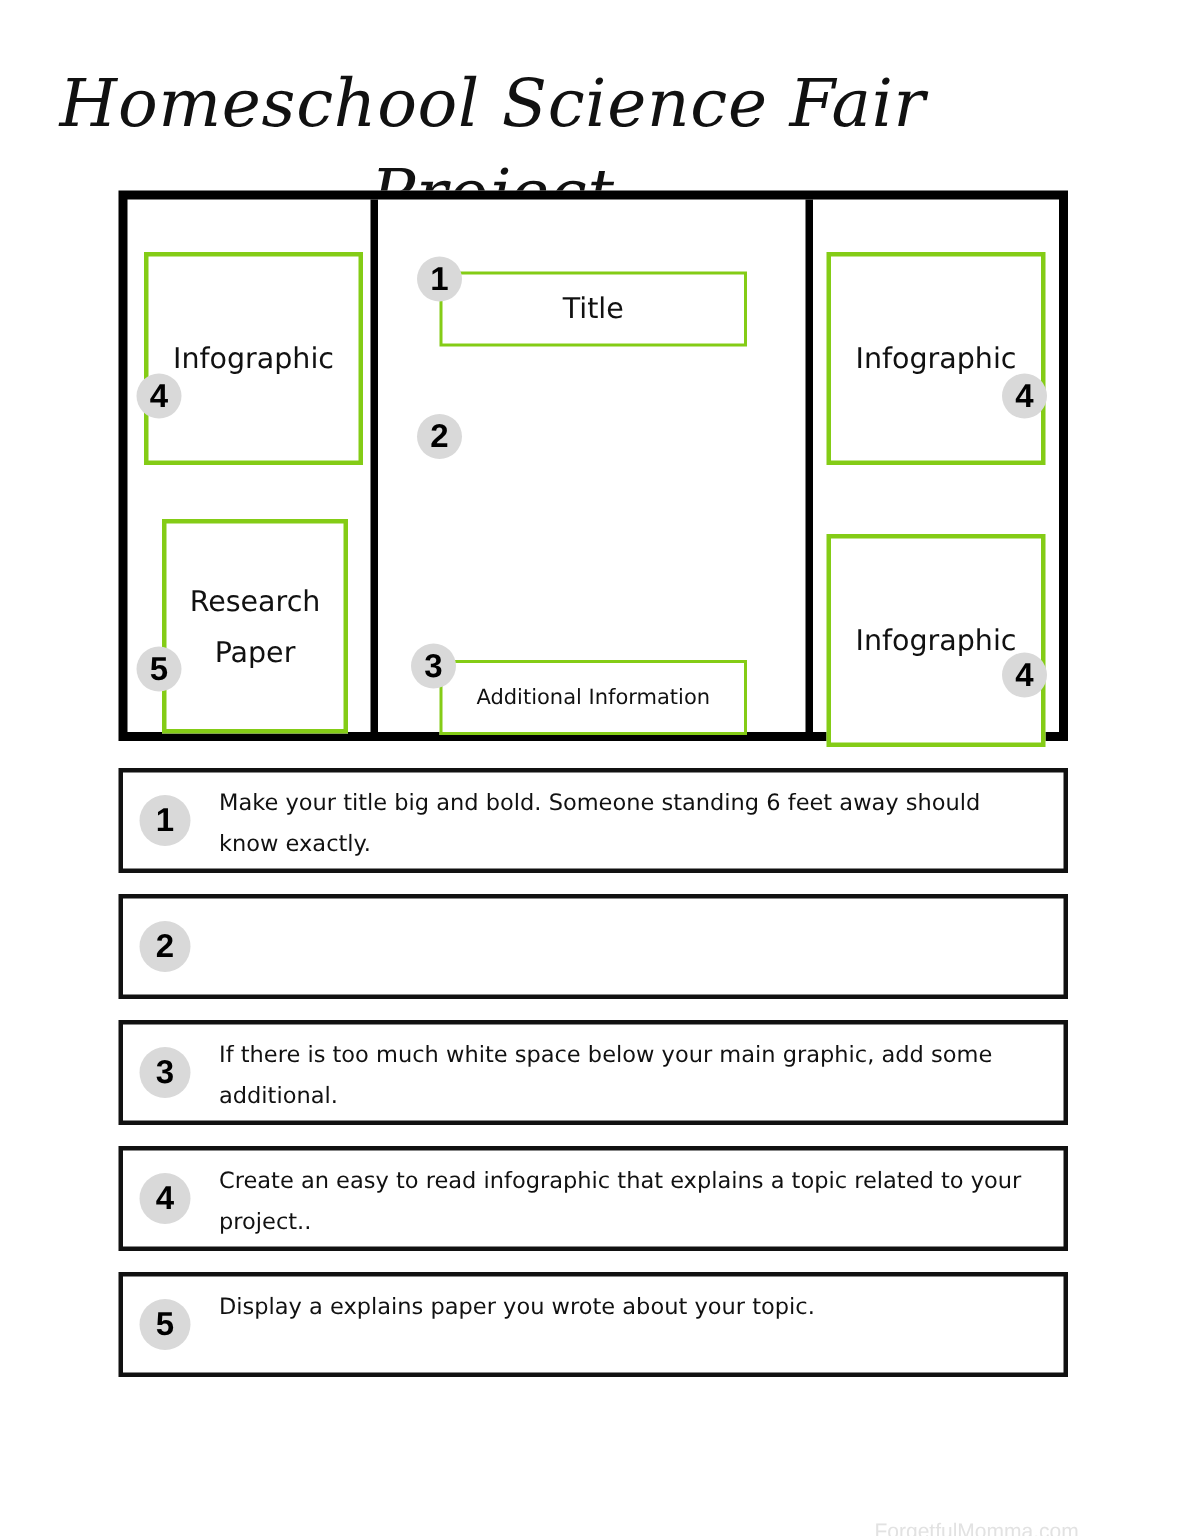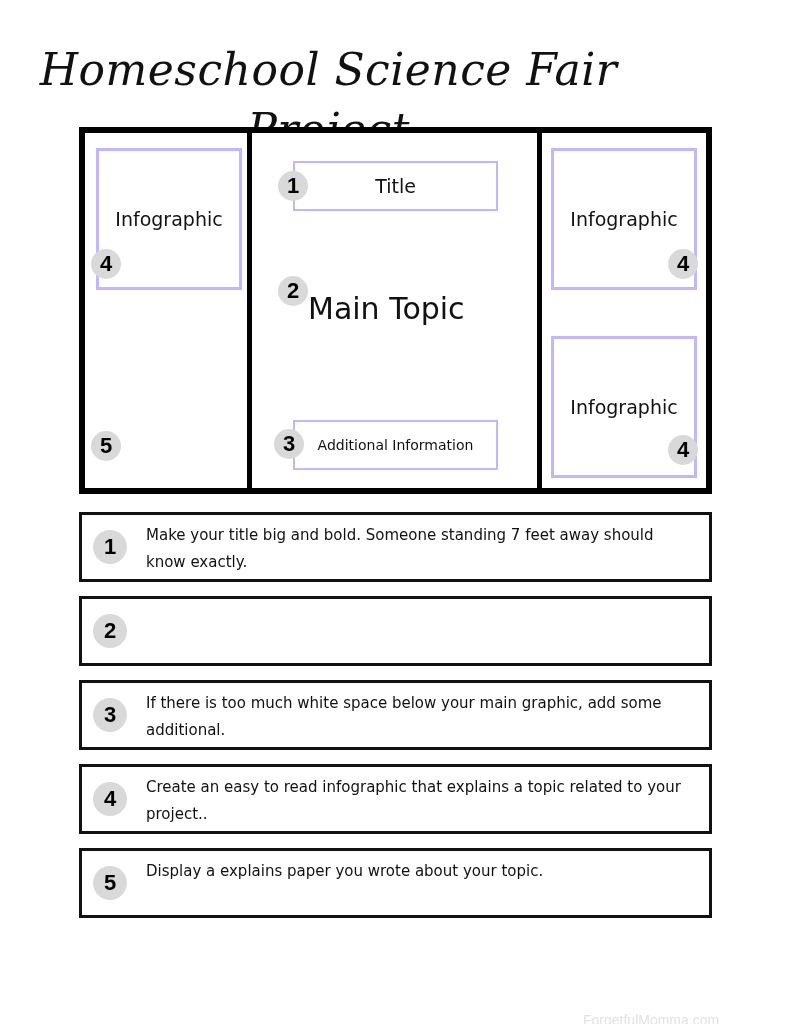--- a/index.html
+++ b/index.html
@@ -13,22 +13,22 @@
     letter-spacing: 0.5px; color: #111; line-height: 60px;
   }
   .board {
     position: absolute; left: 79px; top: 127px; width: 633px; height: 367px;
     box-sizing: border-box; border: 6px solid #000; background: #fff;
   }
   .divider {
     position: absolute; top: 0; width: 5px; height: 100%; background: #000;
   }
   .box {
-    position: absolute; box-sizing: border-box; border: 3px solid #c4b5fd; background: #fff;
-    display: flex; align-items: center; justify-content: center; text-align: center;
+    position: absolute; box-sizing: border-box; border: 3px solid #84cc16; background: #fff;
+    display: flex; align-items: center; justify-content: center; text-align: center; margin-top: 20px;
   }
   .thin { border-width: 2px; }
   .lbl { font-family: "DejaVu Sans", sans-serif; font-size: 19px; color: #111; line-height: 34px; }
   .badge {
     position: absolute; border-radius: 50%; background: #d9d9d9;
     display: flex; align-items: center; justify-content: center;
     font-family: "Liberation Sans", sans-serif; font-weight: bold; color: #000;
   }
   .badge.sm { width: 30px; height: 30px; font-size: 22px; }
   .main-topic { position: absolute; font-size: 30px; color: #111; }
@@ -54,49 +54,54 @@
 <div class="board">
 
   <div class="divider" style="left:162px;"></div>
   <div class="divider" style="left:452px;"></div>
 
   <div class="box" style="left:11px; top:15px; width:146px; height:142px;">
     <span class="lbl">Infographic</span>
   </div>
   <div class="badge sm" style="left:6px; top:116px;">4</div>
 
+  <div class="box" style="left:23px; top:193px; width:124px; height:143px;">
+    <div>
+      <div class="lbl">Research</div>
+      <div class="lbl">Paper</div>
+    </div>
+  </div>
   <div class="badge sm" style="left:6px; top:298px;">5</div>
 
   <div class="box thin" style="left:208px; top:28px; width:205px; height:50px;">
     <span class="lbl">Title</span>
   </div>
   <div class="badge sm" style="left:193px; top:38px;">1</div>
 
   <div class="badge sm" style="left:193px; top:143px;">2</div>
-  <div class="main-topic" style="left:223px; top:158px;">Main Topic</div>
 
   <div class="box thin" style="left:208px; top:287px; width:205px; height:50px;align-items:center;">
     <span class="lbl" style="font-size:14px;">Additional Information</span>
   </div>
   <div class="badge sm" style="left:189px; top:296px;">3</div>
 
   <div class="box" style="left:466px; top:15px; width:146px; height:142px;">
     <span class="lbl">Infographic</span>
   </div>
   <div class="badge sm" style="left:583px; top:116px;">4</div>
 
   <div class="box" style="left:466px; top:203px; width:146px; height:142px;">
     <span class="lbl">Infographic</span>
   </div>
   <div class="badge sm" style="left:583px; top:302px;">4</div>
 </div>
 
 <div class="step" style="top:512px;">
   <div class="badge">1</div>
-  <div class="text">Make your title big and bold. Someone standing 7 feet away should know exactly.</div>
+  <div class="text">Make your title big and bold. Someone standing 6 feet away should know exactly.</div>
 </div>
 <div class="step" style="top:596px;">
   <div class="badge">2</div>
 </div>
 <div class="step" style="top:680px;">
   <div class="badge">3</div>
   <div class="text">If there is too much white space below your main graphic, add some additional.</div>
 </div>
 <div class="step" style="top:764px;">
   <div class="badge">4</div>

